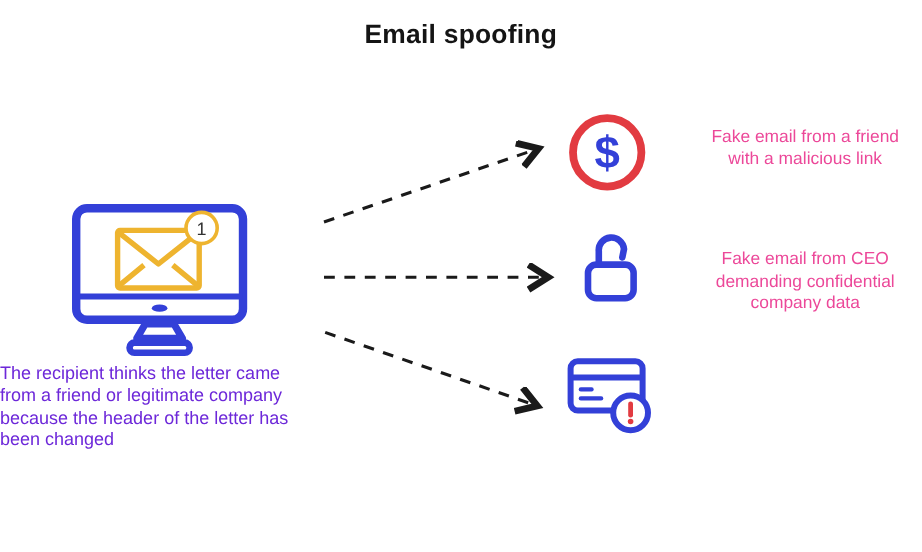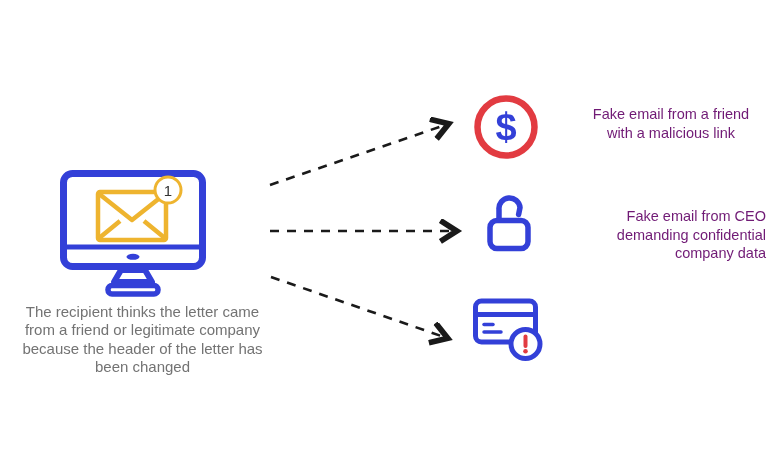--- a/index.html
+++ b/index.html
@@ -24,54 +24,55 @@
   }
   .monitor-wrap {
     position: absolute;
     left: 58px; top: 168px;
     width: 150px; height: 132px;
   }
   .caption {
     position: absolute;
     left: 0px; top: 303px;
     width: 285px;
-    text-align: center;
+    text-align: left;
     font-size: 15px;
     line-height: 1.22;
     white-space: pre-line;
-    color: #737373;
+    color: #6d28d9;
   }
   .arrows {
     position: absolute;
     left: 255px; top: 90px;
     width: 215px; height: 270px;
   }
   .threat-icon { position: absolute; }
   .threat-icon.t1 { left: 472px; top: 93px;  width: 68px; height: 68px; }
   .threat-icon.t2 { left: 479px; top: 190px; width: 60px; height: 68px; }
   .threat-icon.t3 { left: 470px; top: 294px; width: 76px; height: 68px; }
   .threat-label {
     position: absolute;
     left: 576px;
     width: 190px;
     text-align: center;
     font-size: 14.5px;
     line-height: 1.28;
     white-space: pre-line;
-    color: #701a75;
+    color: #ec4899;
   }
   .threat-label.l1 { top: 105px; }
-  .threat-label.l2 { top: 207px; text-align: right; }
+  .threat-label.l2 { top: 207px; }
   .threat-label.l3 { top: 313px; }
 </style>
 </head>
 <body>
 
 <div class="stage">
 
+  <div class="title">Email spoofing</div>
 
   <div class="monitor-wrap">
     <svg width="150" height="132" viewBox="0 0 150 132">
       <rect x="5.5" y="5.5" width="139" height="93" rx="9" fill="#ffffff" stroke="#3340d8" stroke-width="7"></rect>
       <line x1="6" y1="79" x2="144" y2="79" stroke="#3340d8" stroke-width="5"></line>
       <ellipse cx="75" cy="88.8" rx="6.5" ry="3" fill="#3340d8"></ellipse>
       <path d="M63,102 L87,102 L94,114 L56,114 Z" fill="#ffffff" stroke="#3340d8" stroke-width="6" stroke-linejoin="round"></path>
       <rect x="50" y="117.5" width="50" height="8.5" rx="4" fill="#ffffff" stroke="#3340d8" stroke-width="5.5"></rect>
       <rect x="40" y="24" width="68" height="48" rx="2" fill="#ffffff" stroke="#eeb42f" stroke-width="4.5"></rect>
       <path d="M40,25 L74,52 L108,25" fill="none" stroke="#eeb42f" stroke-width="4.5" stroke-linejoin="round"></path>

